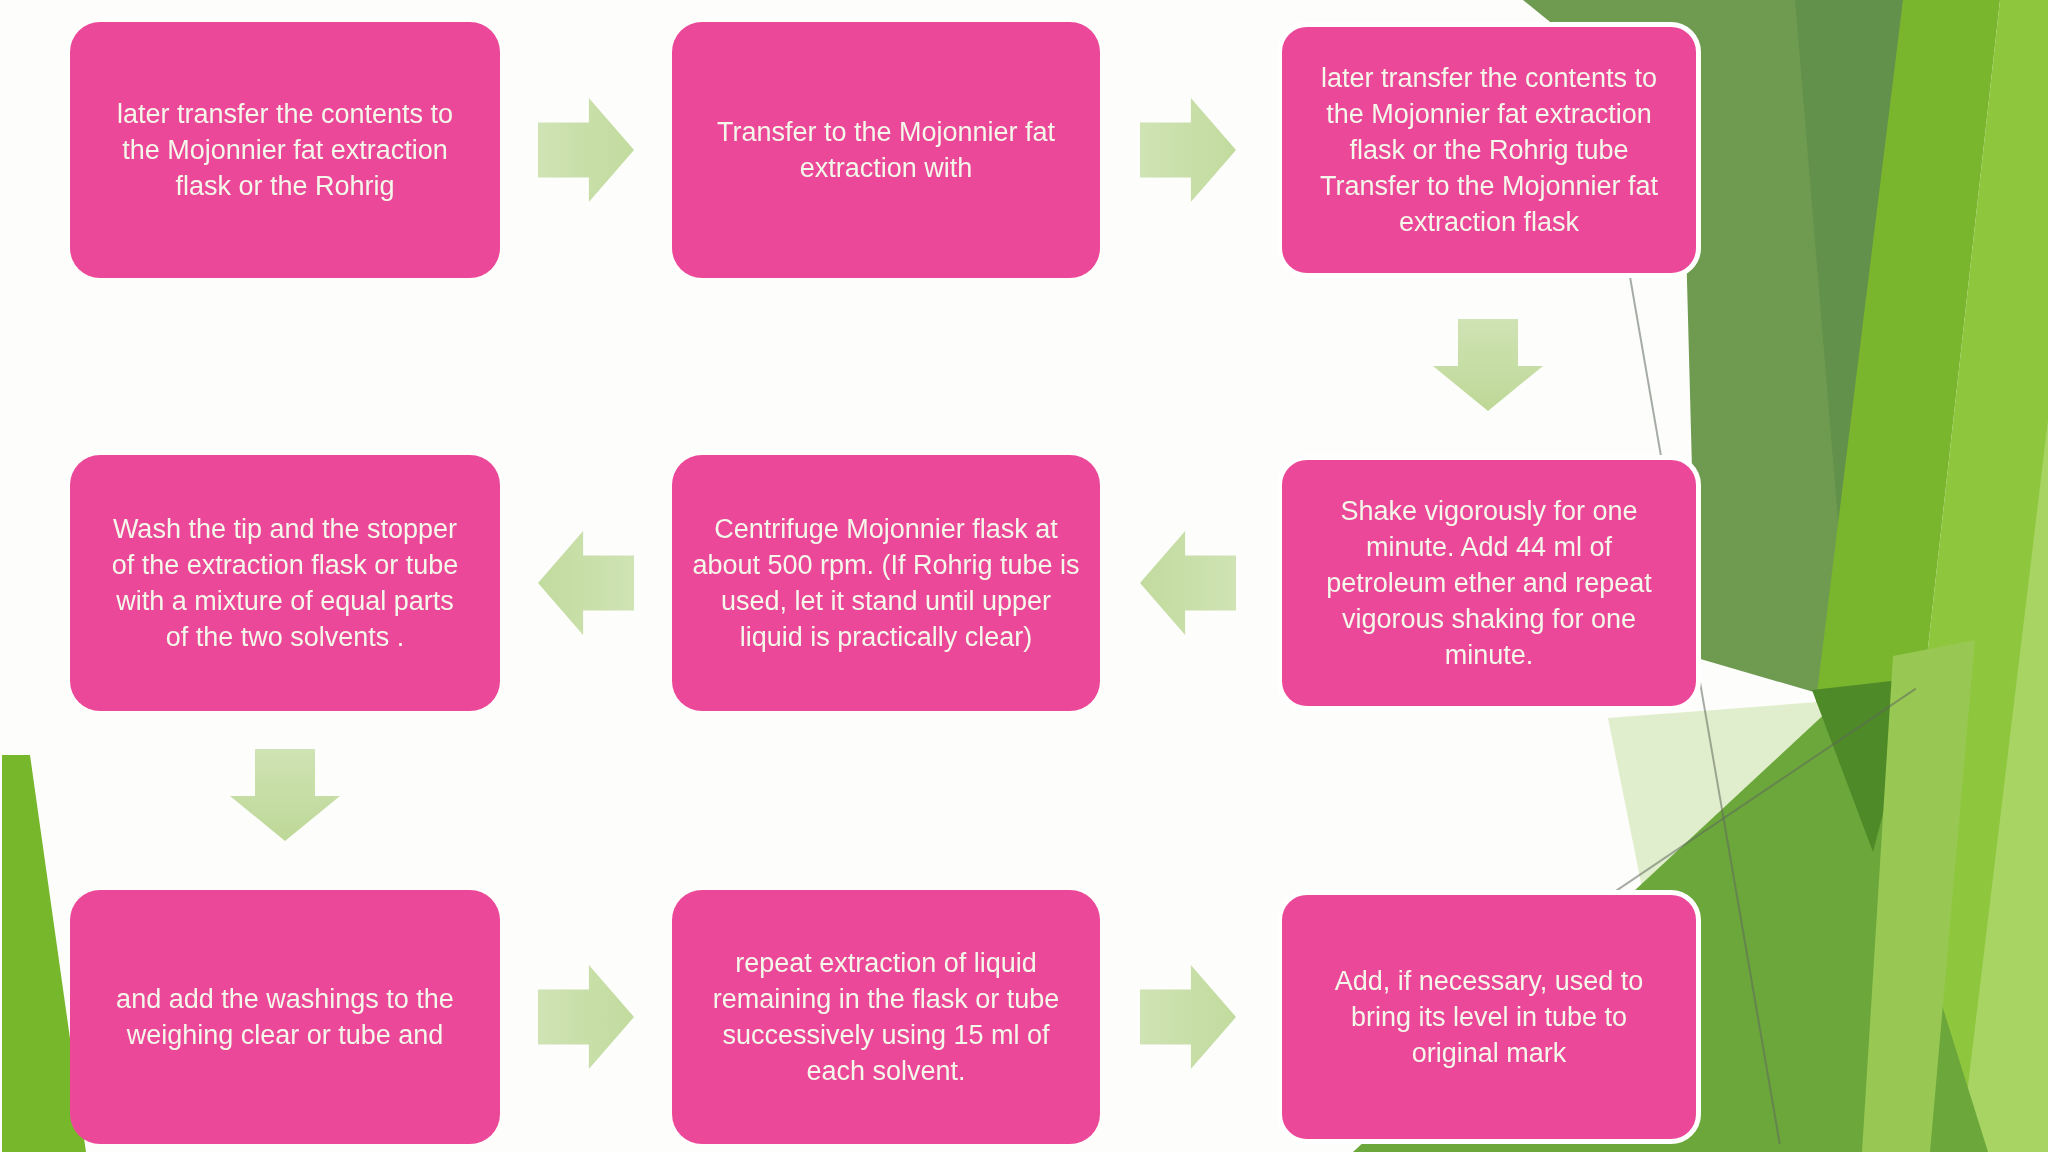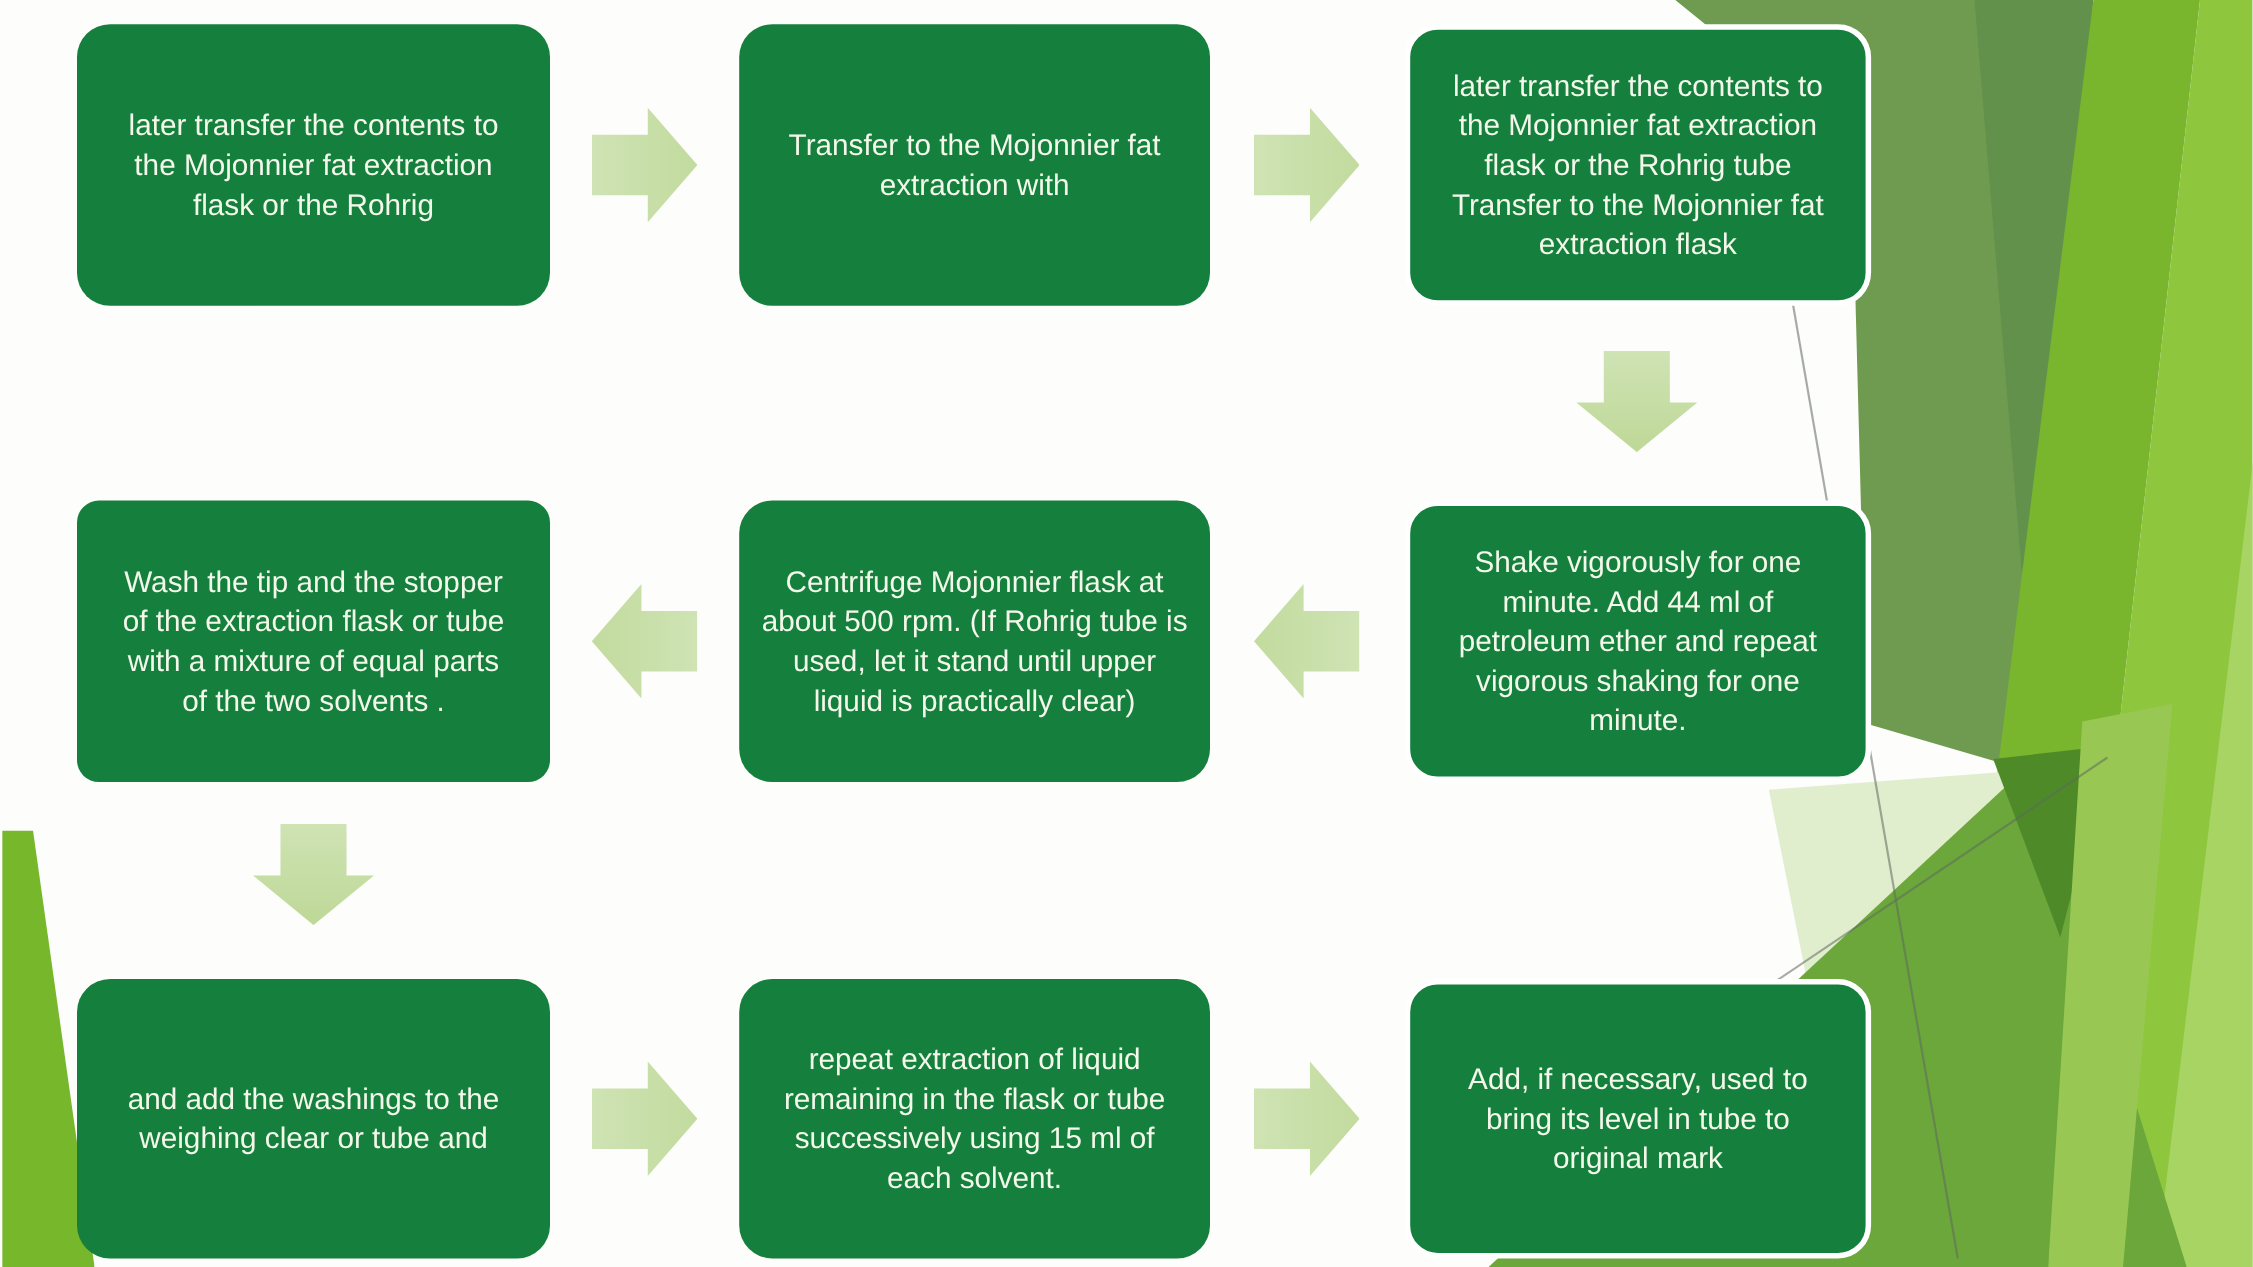--- a/index.html
+++ b/index.html
@@ -20,31 +20,31 @@
   .sh-dark-tri   {background:#4e8a28;clip-path:polygon(1812px 690px,1918px 678px,1873px 852px);}
   .sh-spear      {background:#98c853;clip-path:polygon(1893px 656px,1975px 640px,1930px 1152px,1862px 1152px);}
   .sh-corner     {background:#77b72c;clip-path:polygon(2px 755px,30px 755px,86px 1152px,2px 1152px);}
   .thin-line{position:absolute;background:rgba(95,105,92,.55);}
   .line-a{left:1595px;top:80px;width:2px;height:1080px;transform:rotate(-9.8deg);transform-origin:top left;}
   .line-b{left:1545px;top:938px;width:448px;height:2px;transform:rotate(-34deg);transform-origin:left bottom;}
 
   
   .fbox{
     position:absolute;display:flex;align-items:center;justify-content:center;
-    background:#15803d;border-radius:30px;color:#f3f8ea;
+    background:#ec4899;border-radius:30px;color:#f3f8ea;
     font-size:27px;line-height:36px;text-align:center;
     padding:10px 34px;box-sizing:border-box;
   }
   .fbox.bordered{border:5px solid #ffffff;}
   .b1{left:70px;  top:22px;  width:430px;height:256px;}
   .b2{left:672px; top:22px;  width:428px;height:256px;}
   .b3{left:1277px;top:22px;  width:424px;height:256px;padding:10px 22px;}
   .b4{left:1277px;top:455px; width:424px;height:256px;padding:10px 24px;}
   .b5{left:672px; top:455px; width:428px;height:256px;padding:10px 18px;}
-  .b6{left:70px;  top:455px; width:430px;height:256px;border-radius:20px;}
+  .b6{left:70px;  top:455px; width:430px;height:256px;}
   .b7{left:70px;  top:890px; width:430px;height:254px;padding:10px 24px;}
   .b8{left:672px; top:890px; width:428px;height:254px;padding:21px 26px;}
   .b9{left:1277px;top:890px; width:424px;height:254px;padding:10px 22px;}
 
   
   .arr{position:absolute;}
   .arr-right{
     width:96px;height:104px;
     background:linear-gradient(to right,#cfe3b4,#c2db9e);
     clip-path:polygon(0 23.5%,53% 23.5%,53% 0,100% 50%,53% 100%,53% 76.5%,0 76.5%);

